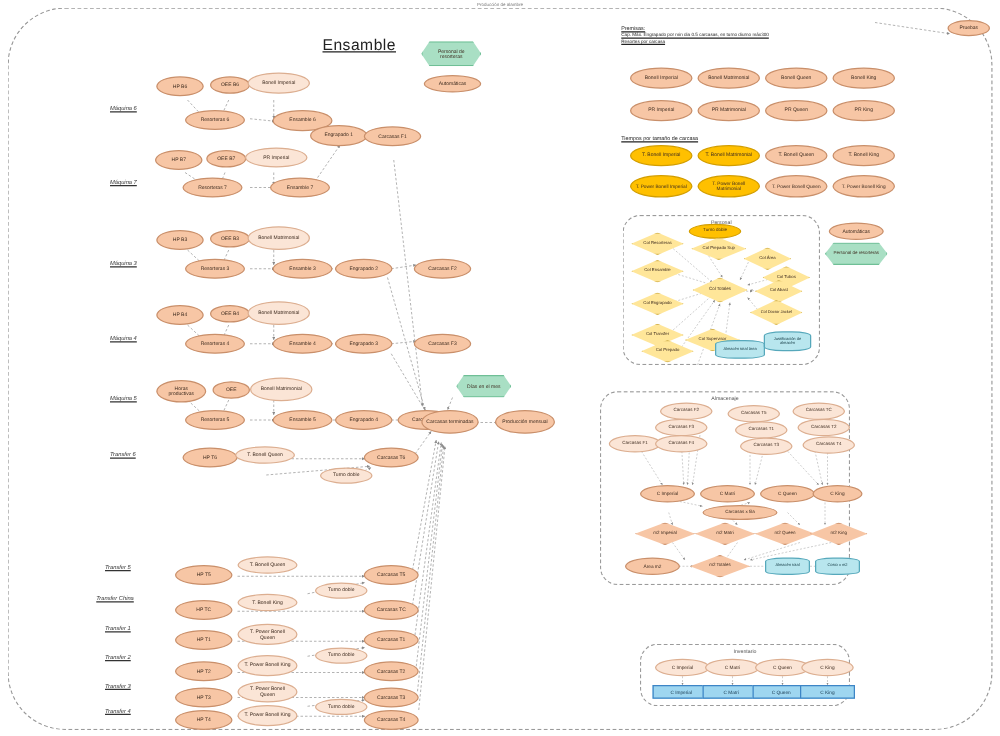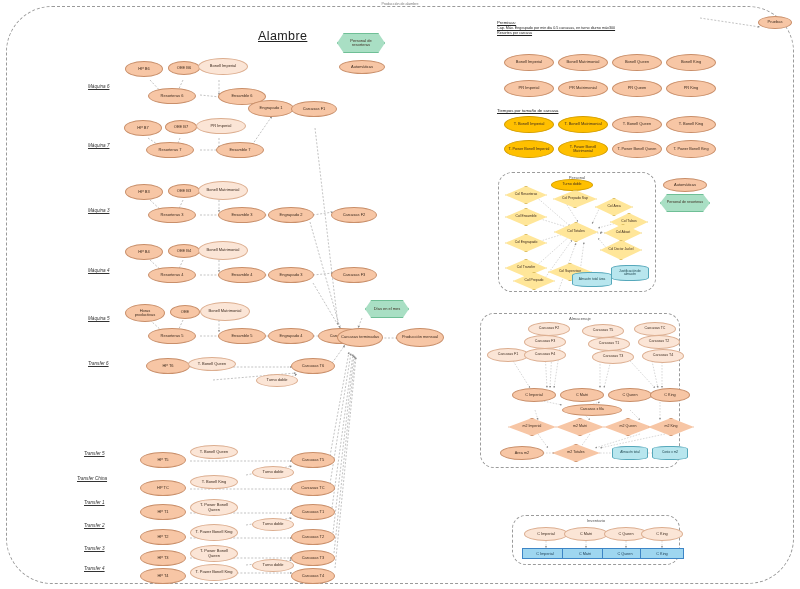--- a/index.html
+++ b/index.html
@@ -57,21 +57,21 @@
   .outer { position:absolute; left:6px; top:6px; width:788px; height:578px;
            border:1px dashed #9a9a9a; border-radius:46px; }
 </style>
 </head>
 <body>
 
 <div id="canvas">
 
   <div class="header-top">Producción de alambre</div>
   <div class="outer"></div>
-  <div class="title" style="left:258px;top:29px;">Alambre</div>
+  <div class="title" style="left:258px;top:29px;">Ensamble</div>
 
   <svg class="wires" viewBox="0 0 800 589">
     <defs>
       <marker id="ah" markerWidth="5" markerHeight="5" refX="4" refY="2" orient="auto">
         <path d="M0,0 L4,2 L0,4 z" fill="#8a8a8a"></path>
       </marker>
     </defs>
     <g stroke="#9a9a9a" stroke-width="0.6" stroke-dasharray="2,1.6" fill="none" marker-end="url(#ah)">
 
       <path d="M150,80 L164,95"></path>

